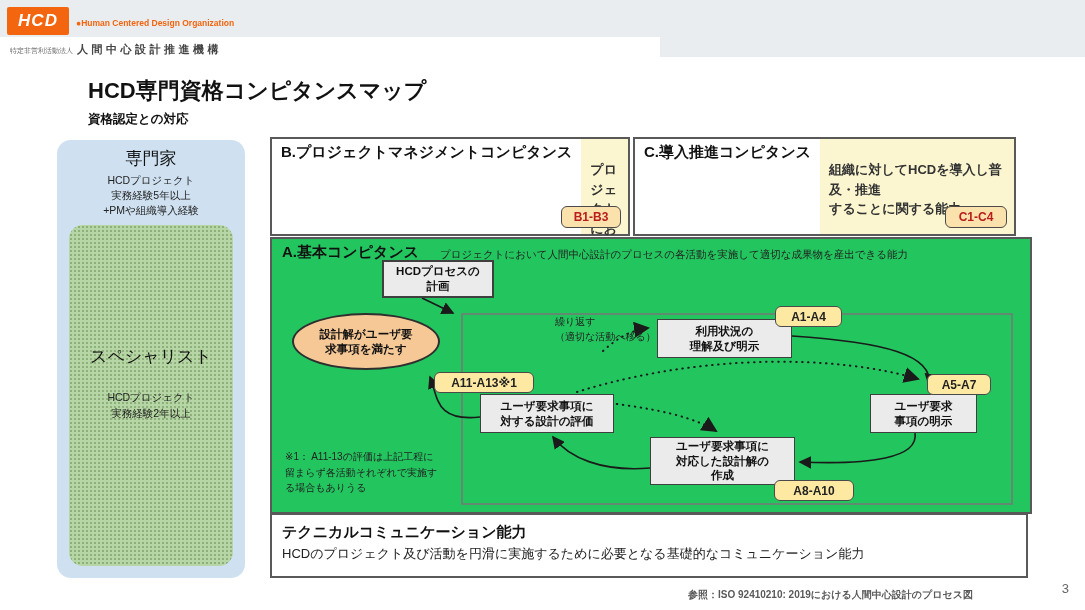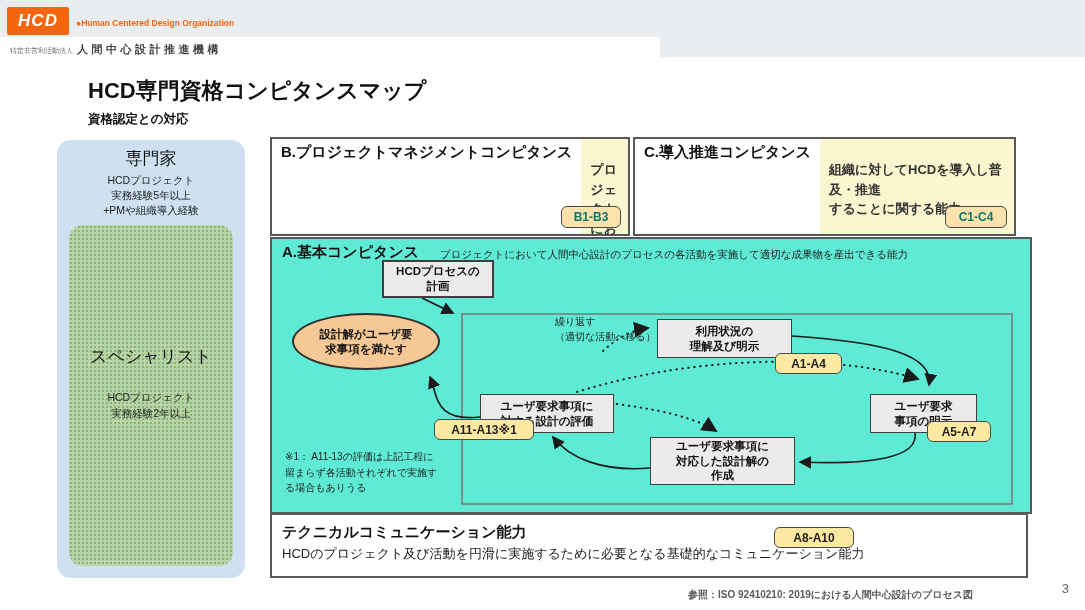--- a/index.html
+++ b/index.html
@@ -37,42 +37,42 @@
   .specialist-desc{position:absolute;left:0;top:165px;width:100%;text-align:center;
                    font-size:10.5px;line-height:1.5;color:#222;}
 
   
   .comp-box{position:absolute;border:2px solid #595959;background:#fff;display:flex;flex-direction:row;}
   .comp-title{height:26px;display:flex;align-items:center;padding:0 9px;
               font-size:15px;font-weight:bold;color:#111;}
   .comp-body{flex:1;background:#fbf6d0;position:relative;padding:21px 9px;
              font-size:13px;font-weight:bold;color:#333;line-height:1.5;}
   .range-badge{background:#fbe2ad;border:1.5px solid #4a4a4a;border-radius:6px;
-               font-size:12px;font-weight:bold;color:#0f766e;display:flex;
+               font-size:12px;font-weight:bold;color:#b91c1c;display:flex;
                align-items:center;justify-content:center;margin-left:34px;}
   .badge-b{position:absolute;right:7px;bottom:6px;width:58px;height:20px;}
   .badge-c{position:absolute;right:7px;bottom:6px;width:60px;height:20px;}
 
   
   .box-a{position:absolute;left:270px;top:237px;width:758px;height:273px;
-         border:2px solid #595959;background:#5eead4;}
+         border:2px solid #595959;background:#22c55e;}
   .a-title{position:absolute;left:10px;top:4px;font-size:15px;font-weight:bold;color:#111;}
   .a-desc{position:absolute;left:168px;top:9px;font-size:10.5px;color:#222;}
   .a-svg{position:absolute;left:0;top:0;}
   .node{position:absolute;background:#ebebeb;border:1.7px solid #3f3f3f;display:flex;
         align-items:center;justify-content:center;text-align:center;
         font-size:11.5px;font-weight:bold;line-height:1.3;color:#111;box-sizing:border-box;}
   .goal-ellipse{position:absolute;left:20px;top:74px;width:148px;height:57px;
                 background:#f6c896;border:2px solid #2f2f2f;border-radius:50%;
                 display:flex;align-items:center;justify-content:center;text-align:center;
                 font-size:11.5px;font-weight:bold;line-height:1.3;color:#111;box-sizing:border-box;}
   .loop-label{position:absolute;left:283px;top:76px;font-size:10px;color:#222;line-height:1.45;}
   .a-badge{position:absolute;height:21px;background:#fde9a2;border:1.5px solid #4a4a4a;
            border-radius:6px;font-size:12px;font-weight:bold;color:#222;
-           display:flex;align-items:center;justify-content:center;z-index:5;box-sizing:border-box;margin-top:47px;}
+           display:flex;align-items:center;justify-content:center;z-index:5;box-sizing:border-box;}
   .footnote{position:absolute;left:13px;top:210px;font-size:10px;color:#222;line-height:1.55;}
 
   
   .box-t{position:absolute;left:270px;top:513px;width:758px;height:65px;
          border:2px solid #595959;background:#fff;box-sizing:border-box;}
   .t-title{padding:8px 10px 3px 10px;font-size:15px;font-weight:bold;color:#111;}
   .t-desc{padding:0 10px;font-size:13px;color:#222;}
 
   
   .footer-ref{position:absolute;left:688px;top:588px;font-size:10px;font-weight:bold;color:#595959;}

